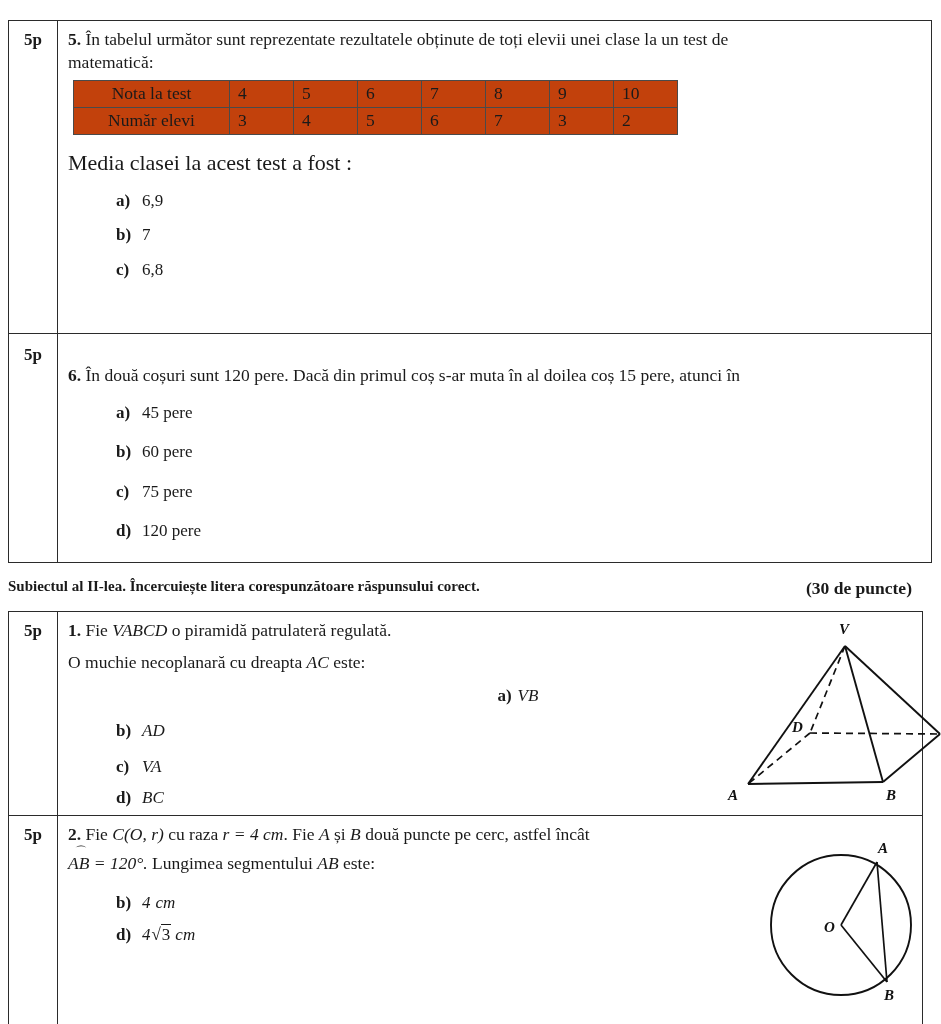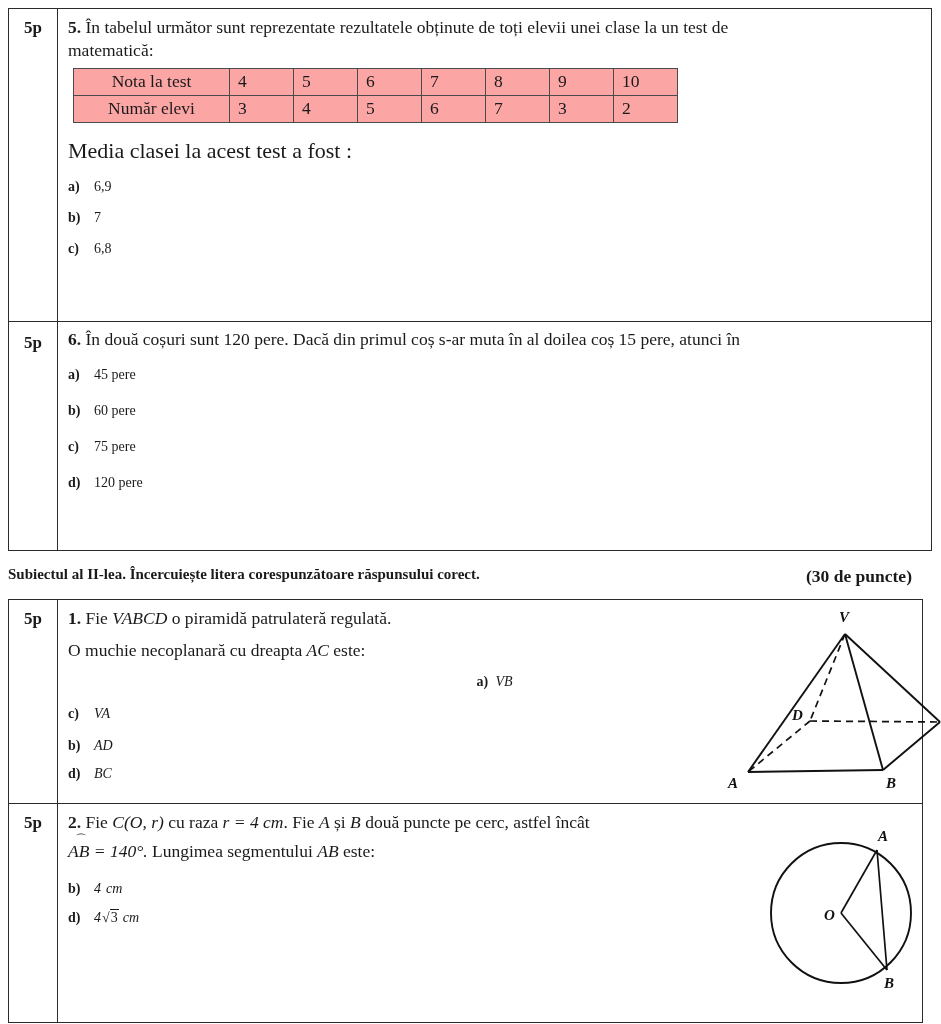--- a/index.html
+++ b/index.html
@@ -10,21 +10,21 @@
   body {
     width: 941px;
     height: 1024px;
     position: relative;
     font-family: "Liberation Serif", serif;
     color: #1a1a1a;
     overflow: hidden;
   }
   .page {
     position: absolute;
-    left: 0; top: 0;
+    left: 0; top: 12px;
     width: 941px;
     height: 752px;
     border-radius: 22px;
   }
 
   
   .exam-table {
     position: absolute;
     border: 1.6px solid #2b2b2b;
     box-sizing: border-box;
@@ -60,36 +60,37 @@
     font-size: 17.5px;
     line-height: 1.30;
     margin: 0;
   }
   .q-num { font-weight: bold; }
   .mathi {
     font-style: italic;
     font-family: "Liberation Serif", serif;
   }
   .opt {
-    font-size: 14px;
+    font-size: 17px;
     margin-top: 15px;
     line-height: 1.15;
+    margin-left: 48px;
   }
   .opt-a {
     font-weight: bold;
     display: inline-block;
     width: 26px;
   }
   .opt.tight { margin-top: 11px; }
 
   
   .data-table {
     border-collapse: collapse;
     margin: 6px 0 0 5px;
-    background: #fca5a5;
+    background: #c2410c;
   }
   .data-table td {
     border: 1.4px solid #4a4a4a;
     font-size: 17.5px;
     height: 27px;
     box-sizing: border-box;
   }
   .data-table td.head-cell {
     width: 156px;
     text-align: center;
@@ -205,21 +206,21 @@
         </div>
         <div class="opt">
           <span class="opt-a">c)</span><span>6,8</span>
         </div>
       </div>
     </div>
 
     <div class="exam-row" style="height:229px;">
       <div class="pts-cell" style="padding-top:11px;">5p</div>
       <div class="body-cell" style="padding-top:9px;">
-        <p class="q-line" style="line-height:1.0;">
+        <p class="q-line" style="line-height:1.0;margin-top:24px;">
           <span class="q-num">6.</span>
           <span>În două coșuri sunt 120 pere. Dacă din primul coș s-ar muta în al doilea coș 15 pere, atunci în</span>
         </p>
         <div class="opt" style="margin-top:18px;">
           <span class="opt-a">a)</span><span>45 pere</span>
         </div>
         <div class="opt" style="margin-top:20px;">
           <span class="opt-a">b)</span><span>60 pere</span>
         </div>
         <div class="opt" style="margin-top:20px;">
@@ -244,24 +245,24 @@
           <span class="q-num">1.</span>
           <span>Fie </span><span class="mathi">VABCD</span><span> o piramidă patrulateră regulată.</span>
         </p>
         <p class="q-line" style="margin-top:9px;">
           <span>O muchie necoplanară cu dreapta </span><span class="mathi">AC</span><span> este:</span>
         </p>
         <div class="opt" style="margin-top:12px;text-align:center;">
           <span class="opt-a">a)</span><span class="mathi">VB</span>
         </div>
         <div class="opt" style="margin-top:16px;">
+          <span class="opt-a">b)</span><span class="mathi">AD</span>
+        </div>
+        <div class="opt" style="margin-top:16px;">
           <span class="opt-a">c)</span><span class="mathi">VA</span>
-        </div>
-        <div class="opt" style="margin-top:16px;">
-          <span class="opt-a">b)</span><span class="mathi">AD</span>
         </div>
         <div class="opt" style="margin-top:12px;">
           <span class="opt-a">d)</span><span class="mathi">BC</span>
         </div>
 
         <svg class="figure" style="left:630px; top:2px;" width="270" height="195" viewBox="0 0 270 195">
 
           <polyline points="60,170 195,168" fill="none" stroke="#111" stroke-width="2.1"></polyline>
           <polyline points="195,168 252,120" fill="none" stroke="#111" stroke-width="1.9"></polyline>
           <polyline points="157,32 60,170" fill="none" stroke="#111" stroke-width="1.9"></polyline>
@@ -281,21 +282,21 @@
     </div>
 
     <div class="exam-row" style="height:219px;">
       <div class="pts-cell">5p</div>
       <div class="body-cell">
         <p class="q-line">
           <span class="q-num">2.</span>
           <span>Fie </span><span class="mathi">C(O, r)</span><span> cu raza </span><span class="mathi">r = 4 cm</span><span>. Fie </span><span class="mathi">A</span><span> și </span><span class="mathi">B</span><span> două puncte pe cerc, astfel încât</span>
         </p>
         <p class="q-line" style="margin-top:6px;">
-          <span class="overline-arc mathi"><span class="arcmark">⌒</span><span>AB</span></span><span class="mathi"> = 140°.</span><span> Lungimea segmentului </span><span class="mathi">AB</span><span> este:</span>
+          <span class="overline-arc mathi"><span class="arcmark">⌒</span><span>AB</span></span><span class="mathi"> = 120°.</span><span> Lungimea segmentului </span><span class="mathi">AB</span><span> este:</span>
         </p>
 
 
         <div class="opt" style="margin-top:18px;">
           <span class="opt-a">b)</span><span class="mathi">4</span><span class="mathi" style="margin-left:5px;">cm</span>
         </div>
 
 
         <div class="opt" style="margin-top:13px;">
           <span class="opt-a">d)</span><span class="mathi">4</span><span class="rad">√<span class="radicand">3</span></span><span class="mathi" style="margin-left:4px;">cm</span>

